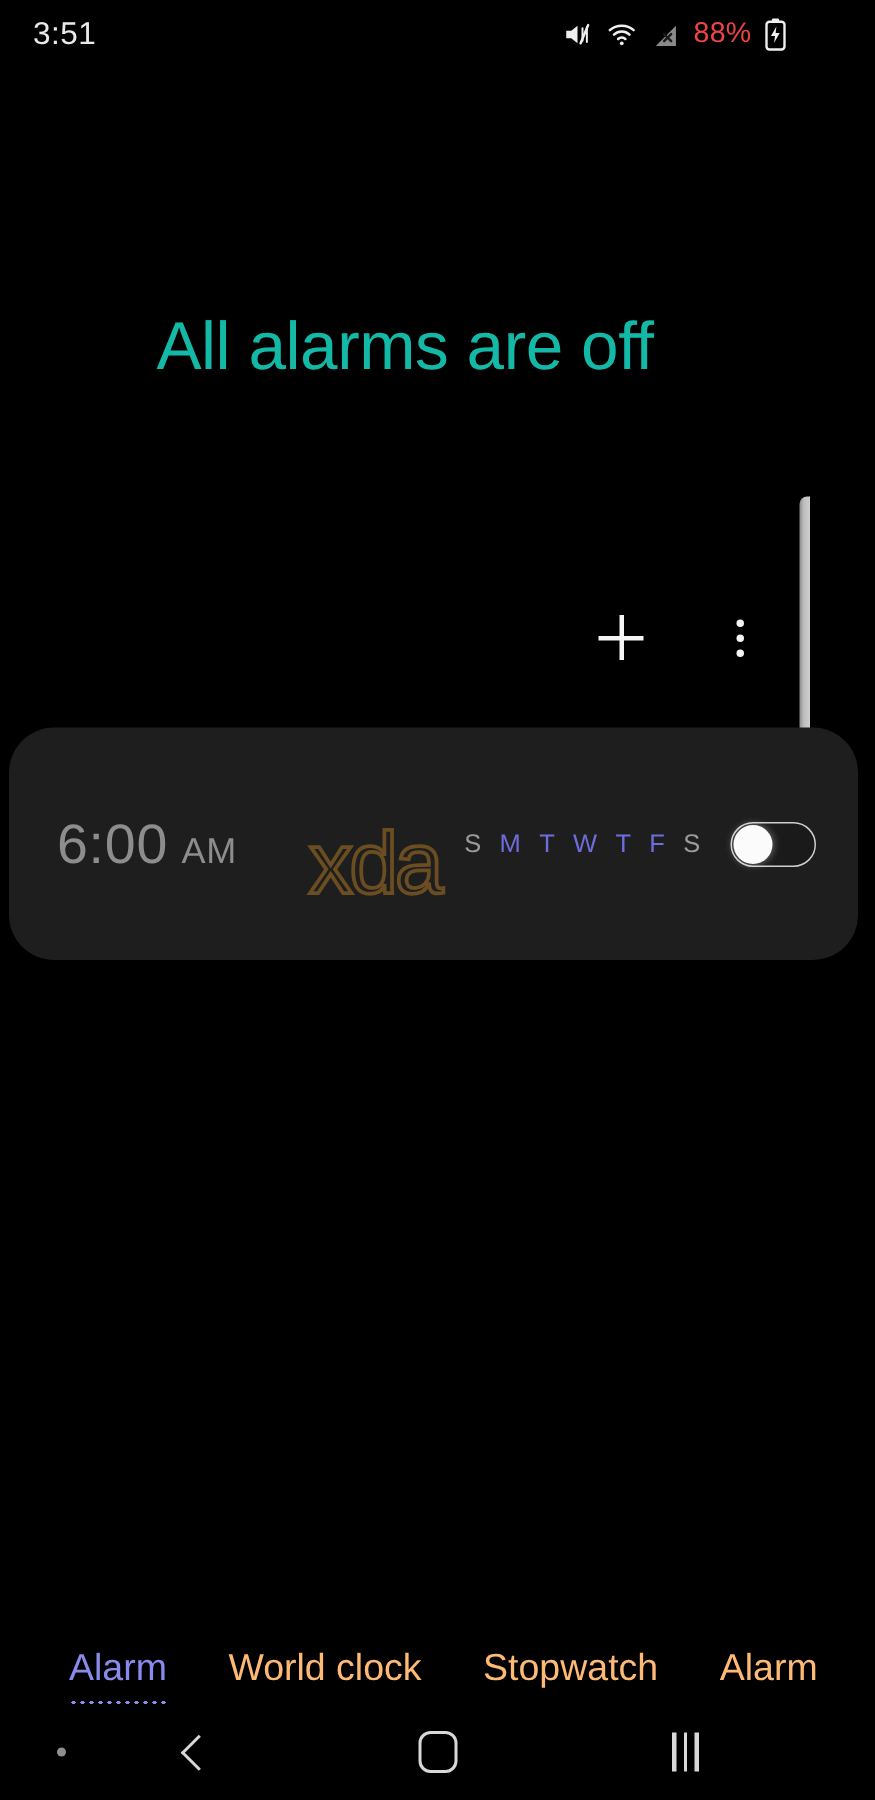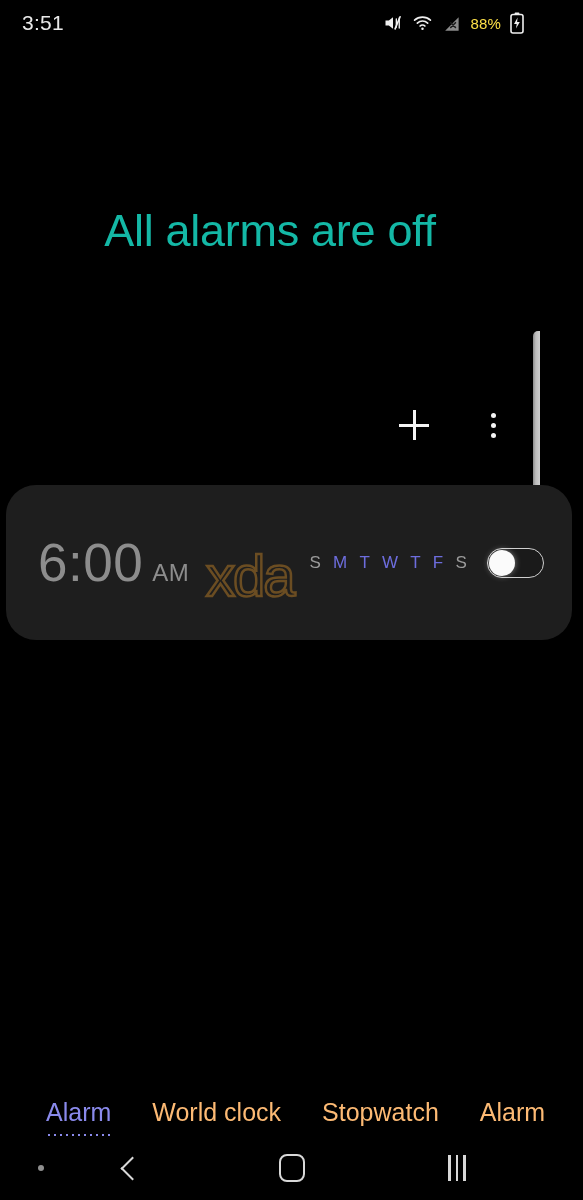--- a/index.html
+++ b/index.html
@@ -23,21 +23,21 @@
     padding:0 16px 0 22px;
   }
   .status-clock {
     font-size:21px; color:#e9e9e9; letter-spacing:0.3px;
   }
   .status-icons {
     display:flex; align-items:center; gap:9px;
   }
   .status-icons svg { display:block; }
   .battery-pct {
-    font-size:15px; color:#fde047; letter-spacing:0.2px;
+    font-size:19px; color:#ef4444; letter-spacing:0.2px;
   }
 
   
   .page-title {
     position:absolute; top:205px; left:0; right:0;
     text-align:center;
     font-size:45px; font-weight:300;
     color:#14b8a6;
     letter-spacing:-0.3px;
   }
@@ -93,21 +93,21 @@
   .card-row {
     position:absolute; left:0; top:0; right:0; bottom:0;
     display:flex; align-items:center;
     padding:0 28px 0 32px;
   }
   .alarm-time {
     display:flex; align-items:baseline;
     color:#8d8d8d;
   }
   .alarm-time .hm {
-    font-size:53px; font-weight:300; letter-spacing:0.5px;
+    font-size:37px; font-weight:300; letter-spacing:0.5px;
   }
   .alarm-time .mer {
     font-size:24px; font-weight:400; margin-left:9px; letter-spacing:0.5px;
   }
   .card-right {
     margin-left:auto;
     display:flex; align-items:center; gap:20px;
   }
   .days {
     display:flex; gap:12px; align-items:center;

